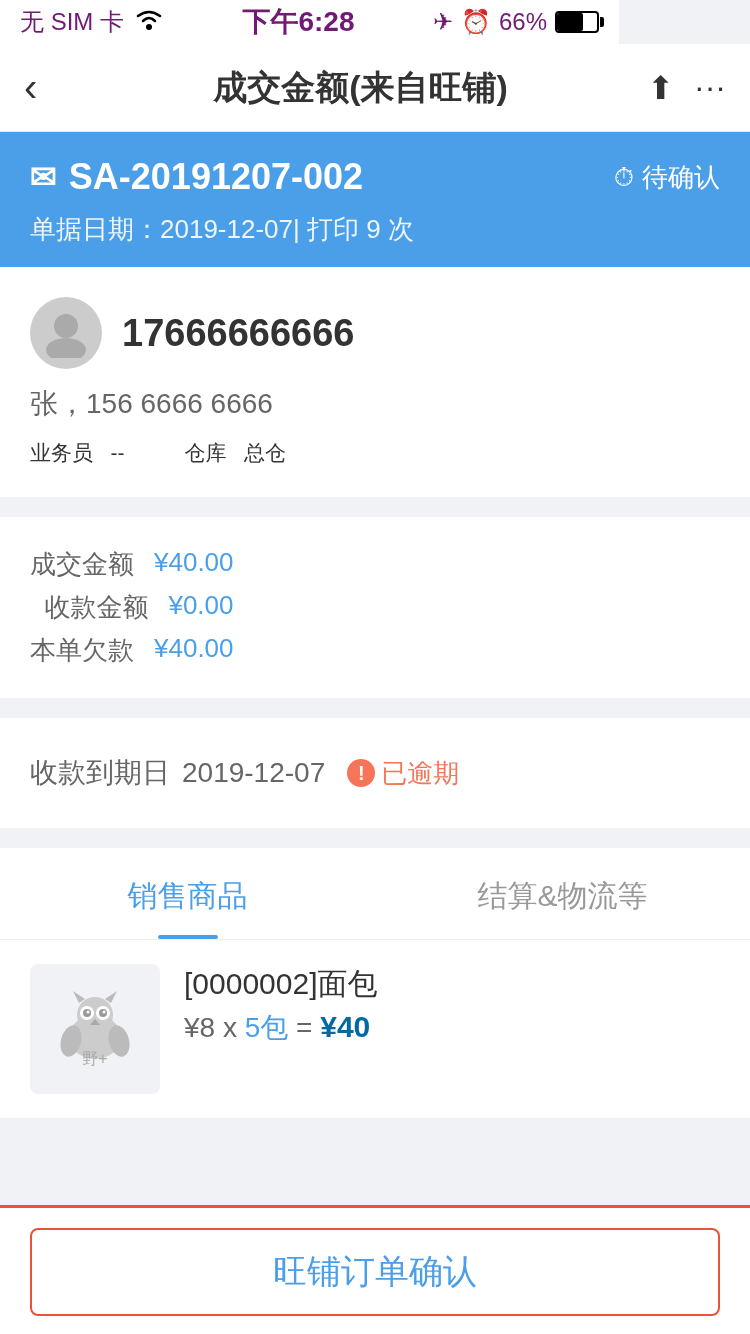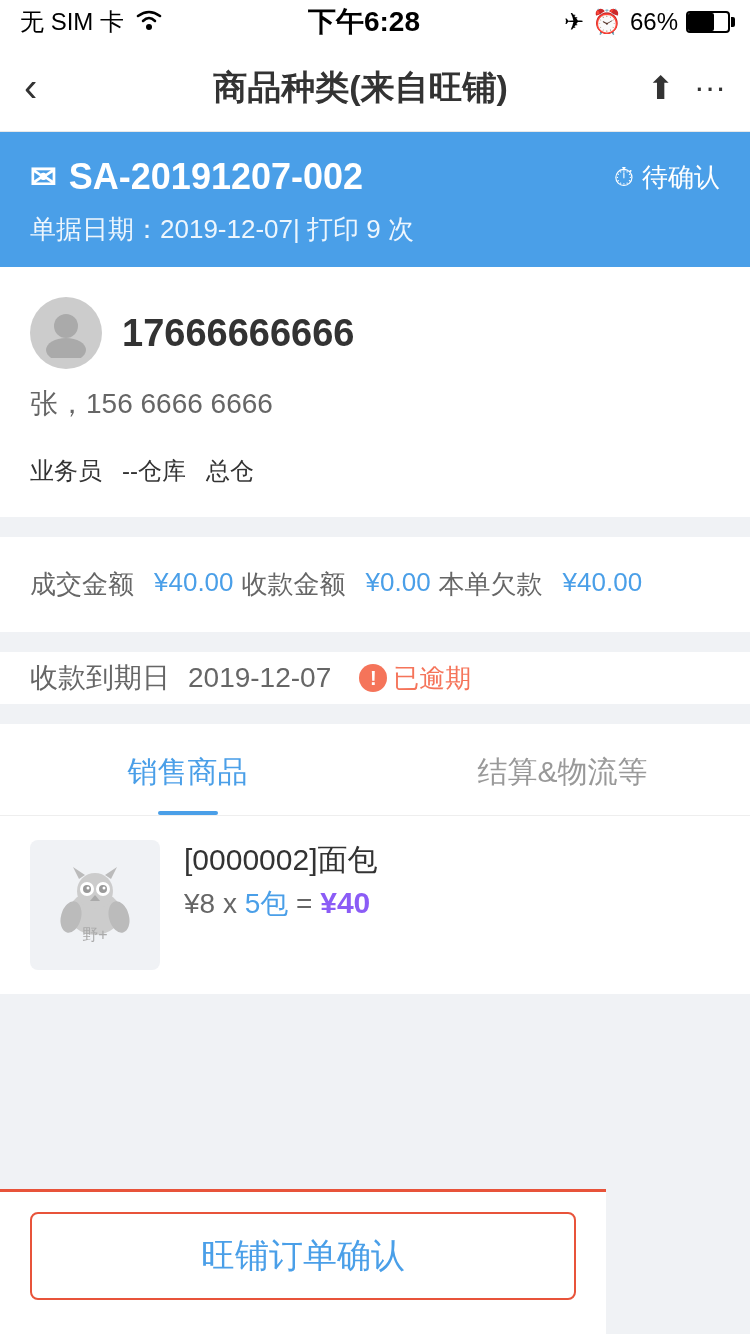--- a/index.html
+++ b/index.html
@@ -8,29 +8,29 @@
       width: 750px;
       min-height: 1334px;
       font-family: -apple-system, "PingFang SC", "Helvetica Neue", Arial, sans-serif;
       background: #f0f2f5;
       font-size: 28px;
       color: #333;
     }
 
     
     .status-bar {
-      width: 750px;
+      width: 619px;
       height: 44px;
       background: #fff;
       display: flex;
       align-items: center;
       justify-content: space-between;
       padding: 0 20px;
       font-size: 24px;
-      color: #000000;
+      color: #701a75;
     }
     .status-left { display: flex; align-items: center; gap: 10px; }
     .status-center { font-weight: 600; font-size: 28px; }
     .status-right { display: flex; align-items: center; gap: 8px; font-size: 24px; }
     .battery-icon {
       width: 44px; height: 22px; border: 2px solid #000; border-radius: 4px; position: relative; display: inline-block;
     }
     .battery-icon::after {
       content: ''; position: absolute; right: -7px; top: 50%; transform: translateY(-50%);
       width: 4px; height: 10px; background: #000; border-radius: 0 2px 2px 0;
@@ -136,25 +136,26 @@
       color: #888;
     }
     .customer-phone {
       font-size: 38px;
       font-weight: 600;
       color: #333;
     }
     .customer-name {
       font-size: 28px;
       color: #666;
-      margin-bottom: 32px;
+      margin-bottom: 16px;
     }
     .customer-meta {
       display: flex;
-      font-size: 24px;
+      gap: 60px;
+      font-size: 21px;
       color: #666;
     }
     .customer-meta span { color: #333; }
 
     
     .financial-section {
       background: #fff;
       padding: 30px;
       margin-bottom: 20px;
     }
@@ -166,40 +167,40 @@
     .product-type {
       font-size: 28px;
       color: #666;
     }
     .product-type span {
       color: #333;
       margin-left: 8px;
     }
     .amounts {
       display: flex;
-      flex-direction: row;
+      flex-direction: column;
       align-items: flex-end;
       gap: 8px;
     }
     .amount-row {
       display: flex;
       gap: 20px;
       font-size: 26px;
     }
     .amount-label { color: #666; }
     .amount-value { color: #4a9fe8; font-weight: 500; }
 
     
     .due-section {
       background: #fff;
-      padding: 7px 30px;
+      padding: 36px 30px;
       margin-bottom: 20px;
       display: flex;
       align-items: center;
-      gap: 18px;
+      gap: 12px;
       font-size: 28px;
       color: #666;
     }
     .overdue-badge {
       display: inline-flex;
       align-items: center;
       gap: 6px;
       margin-left: 10px;
       color: #f5745a;
       font-size: 26px;
@@ -281,36 +282,36 @@
       font-size: 30px;
       color: #333;
       font-weight: 500;
       margin-bottom: 4px;
     }
     .product-price {
       font-size: 28px;
       color: #666;
     }
     .product-price .qty { color: #4a9fe8; }
-    .product-price .total { color: #8b5cf6; font-weight: 600; font-size: 30px; }
+    .product-price .total { color: #0369a1; font-weight: 600; font-size: 30px; }
 
     
     .empty-space {
       background: #f0f2f5;
       height: 340px;
     }
 
     
     .bottom-bar {
       position: fixed;
       bottom: 0;
       left: 0;
-      width: 606px;
-      background: #fff;
-      padding: 20px 30px 34px;
+      width: 750px;
+      background: #fff;
+      padding: 20px 30px 18px;
       border-top: 3px solid #e8533a;
     }
     .confirm-btn {
       width: 100%;
       height: 88px;
       background: #fff;
       border: 2px solid #e8533a;
       border-radius: 8px;
       font-size: 34px;
       color: #4a9fe8;
@@ -342,21 +343,21 @@
     <span>⏰</span>
     <span>66%</span>
     <span class="battery-icon">
       <div class="battery-fill"></div>
     </span>
   </div>
 </div>
 
 <div class="nav-bar">
   <div class="nav-back">‹</div>
-  <div class="nav-title">商品种类(来自旺铺)</div>
+  <div class="nav-title">成交金额(来自旺铺)</div>
   <div class="nav-actions">
     <span class="nav-action-icon">⬆</span>
     <span class="nav-action-icon">···</span>
   </div>
 </div>
 
 <div class="order-banner">
   <div class="order-banner-top">
     <div class="order-id">
       <span class="order-id-icon">✉</span>

